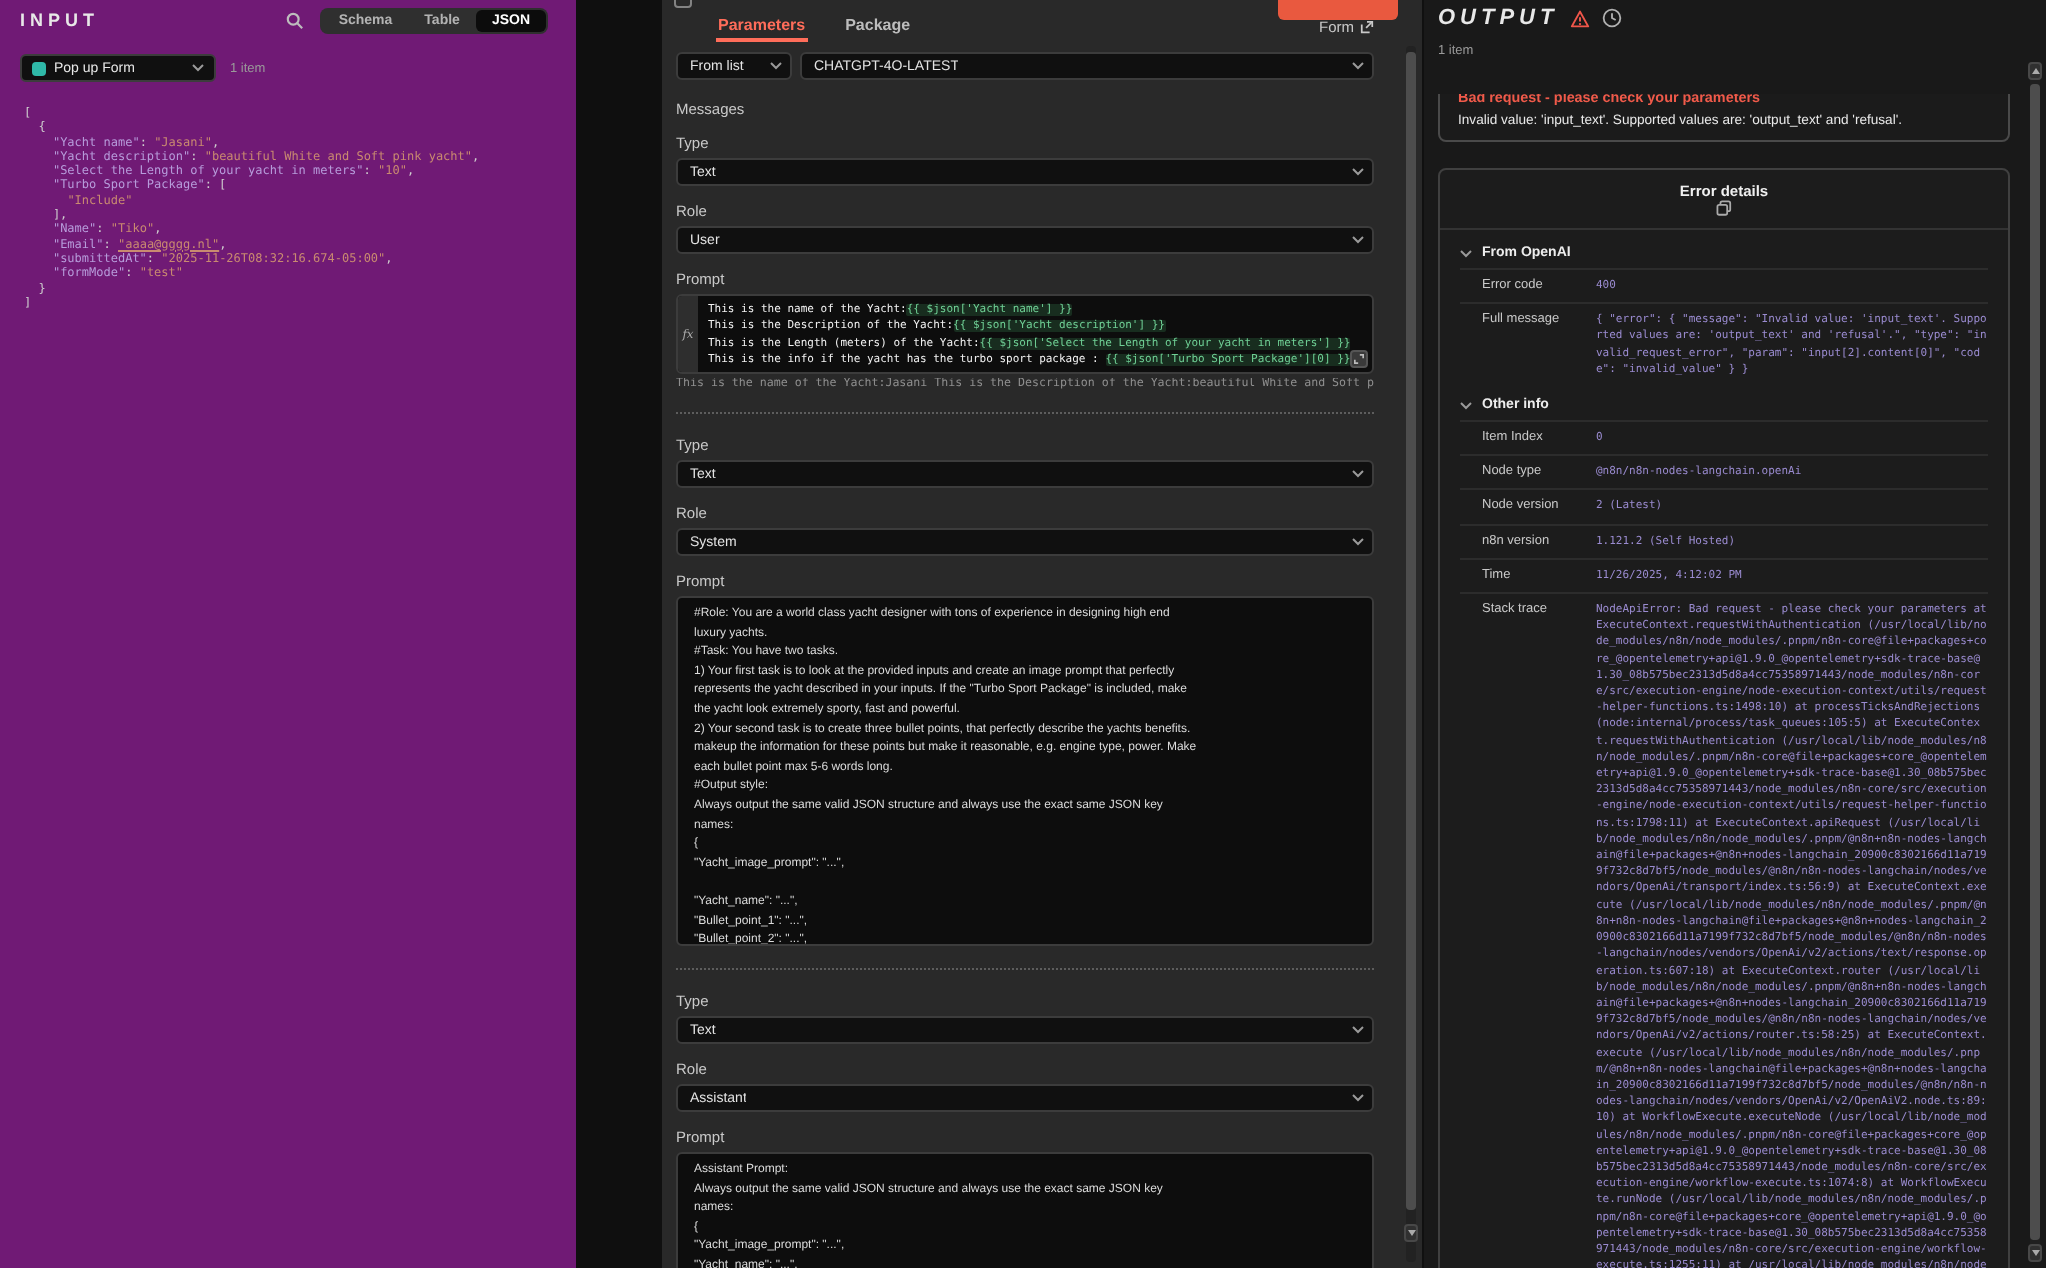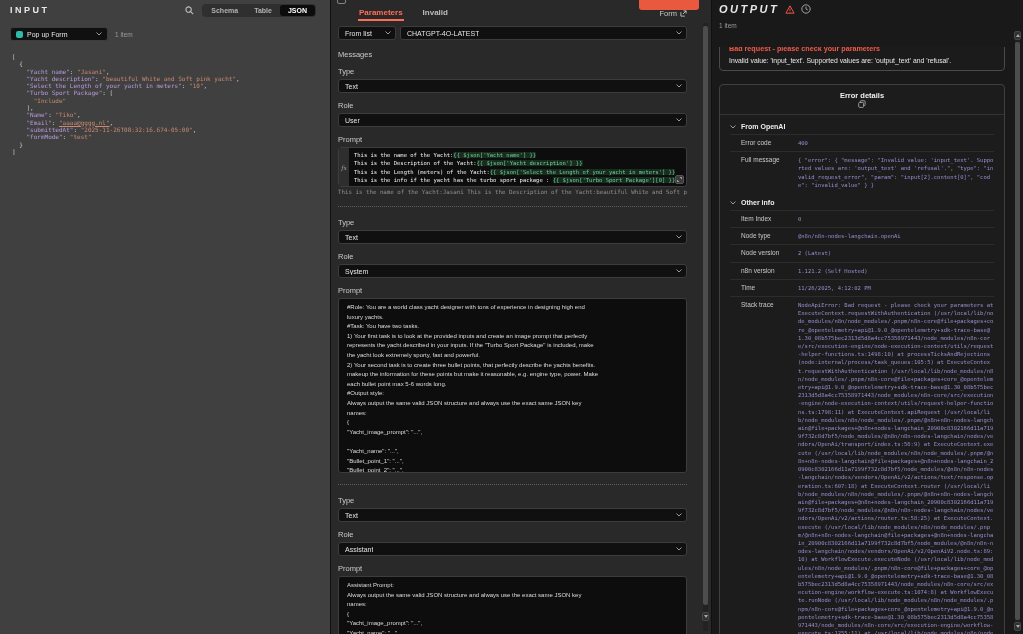--- a/index.html
+++ b/index.html
@@ -1,21 +1,21 @@
 <!DOCTYPE html>
 <html><head>
 <meta charset="utf-8">
 <style>
   * { margin:0; padding:0; box-sizing:border-box; }
   html,body { width:1023px; height:634px; background:#0f0f0f; overflow:hidden;
               font-family:"Liberation Sans", sans-serif; }
   .app { position:relative; width:1023px; height:634px; background:#0f0f0f; }
 
   
-  .panel-left  { position:absolute; left:0;   top:0; width:330px; height:634px; background:#404040; }
+  .panel-left  { position:absolute; left:0;   top:0; width:288px; height:634px; background:#701a75; }
   .panel-mid   { position:absolute; left:330px; top:0; width:382px; height:634px; background:#292929; overflow:hidden; border-left:1px solid #101010; border-right:1px solid #101010; }
   .panel-right { position:absolute; left:712px; top:0; width:311px; height:634px; background:#191919; }
 
   
   .in-header { display:flex; align-items:center; height:20px; padding:0 14px 0 10px; gap:8px; }
   .in-title { font-size:9px; font-weight:bold; letter-spacing:2.5px; color:#e8e8e8; flex:1 1 auto; }
   .icon-btn { display:flex; align-items:center; justify-content:center; cursor:pointer; }
   .in-tabs { display:flex; background:#2f2f2f; border-radius:4px; padding:1px; }
   .in-tab { font-size:7px; font-weight:bold; color:#b3b3b3; padding:2px 8px; border-radius:3px; cursor:pointer; }
   .in-tab.active { background:#0c0c0c; color:#fff; }
@@ -143,21 +143,21 @@
       <span class="items-count">1 item</span>
     </div>
     <div class="json-view" id="json-code"><div class="j-line"><span class="j-punct">[</span></div><div class="j-line"><span class="j-punct">  {</span></div><div class="j-line"><span class="j-punct">    </span><span class="j-key">"Yacht name"</span><span class="j-punct">:</span><span class="j-punct"> </span><span class="j-str">"Jasani"</span><span class="j-punct">,</span></div><div class="j-line"><span class="j-punct">    </span><span class="j-key">"Yacht description"</span><span class="j-punct">:</span><span class="j-punct"> </span><span class="j-str">"beautiful White and Soft pink yacht"</span><span class="j-punct">,</span></div><div class="j-line"><span class="j-punct">    </span><span class="j-key">"Select the Length of your yacht in meters"</span><span class="j-punct">:</span><span class="j-punct"> </span><span class="j-str">"10"</span><span class="j-punct">,</span></div><div class="j-line"><span class="j-punct">    </span><span class="j-key">"Turbo Sport Package"</span><span class="j-punct">:</span><span class="j-punct"> [</span></div><div class="j-line"><span class="j-punct">      </span><span class="j-str">"Include"</span></div><div class="j-line"><span class="j-punct">    ],</span></div><div class="j-line"><span class="j-punct">    </span><span class="j-key">"Name"</span><span class="j-punct">:</span><span class="j-punct"> </span><span class="j-str">"Tiko"</span><span class="j-punct">,</span></div><div class="j-line"><span class="j-punct">    </span><span class="j-key">"Email"</span><span class="j-punct">:</span><span class="j-punct"> </span><span class="j-str j-link">"aaaa@gggg.nl"</span><span class="j-punct">,</span></div><div class="j-line"><span class="j-punct">    </span><span class="j-key">"submittedAt"</span><span class="j-punct">:</span><span class="j-punct"> </span><span class="j-str">"2025-11-26T08:32:16.674-05:00"</span><span class="j-punct">,</span></div><div class="j-line"><span class="j-punct">    </span><span class="j-key">"formMode"</span><span class="j-punct">:</span><span class="j-punct"> </span><span class="j-str">"test"</span></div><div class="j-line"><span class="j-punct">  }</span></div><div class="j-line"><span class="j-punct">]</span></div></div>
   </div>
 
   <div class="panel-mid">
     <div class="test-btn"></div>
     <div class="node-icon-fragment"></div>
     <div class="m-tabs">
       <div class="m-tab active">Parameters</div>
-      <div class="m-tab">Invalid</div>
+      <div class="m-tab">Package</div>
       <div class="docs-link">
         <span>Form</span>
         <svg width="7" height="7" viewBox="0 0 8 8">
             <path d="M1 2.5 V7 H5.5" fill="none" stroke="#c9c9c9" stroke-width="1"></path>
             <path d="M4 1 H7 V4" fill="none" stroke="#c9c9c9" stroke-width="1"></path>
             <line x1="3.5" y1="4.5" x2="7" y2="1" stroke="#c9c9c9" stroke-width="1"></line>
           </svg>
       </div>
     </div>
 

